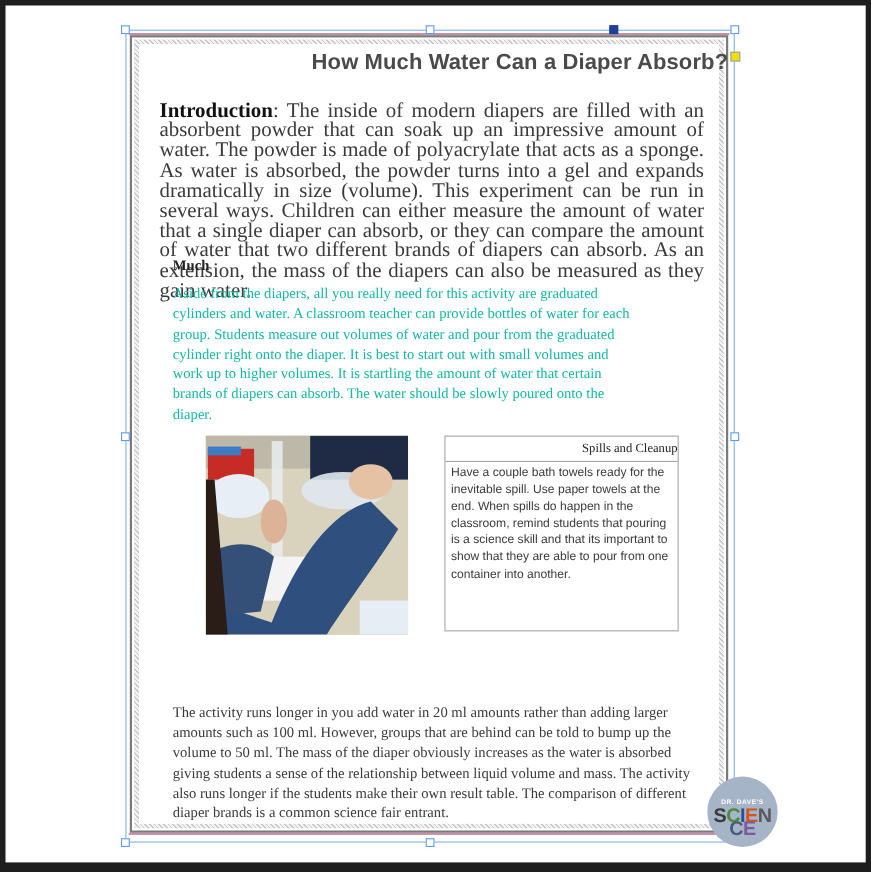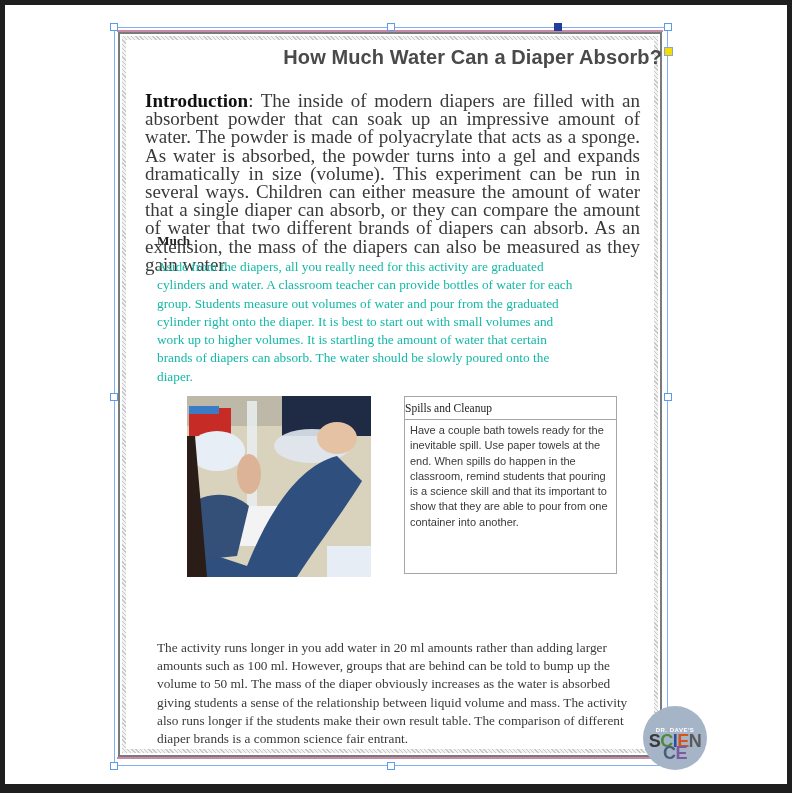--- a/index.html
+++ b/index.html
@@ -16,21 +16,21 @@
     background:
       linear-gradient(#fff,#fff) padding-box,
       repeating-linear-gradient(45deg, #c8c8c8 0 1px, #f2f2f2 1px 3px) border-box; }
   .title { position: absolute; left: 118px; top: 46px; width: 544px; text-align: right; font-family: "Liberation Sans", sans-serif; font-weight: bold; font-size: 20px; color: #4a4a4a; letter-spacing: 0.1px; }
   .intro { position: absolute; left: 145px; top: 92px; width: 495px; font-size: 19px; line-height: 18.2px; color: #3a3a3a; text-align: justify; }
   .intro b { color: #111; }
   .setup-h { position: absolute; left: 157px; top: 233px; font-weight: bold; font-size: 13.3px; color: #222; }
   .setup { position: absolute; left: 157px; top: 258px; width: 420px; font-size: 13.3px; line-height: 18.3px; color: #14b8a6; }
   .photo { position: absolute; left: 187px; top: 396px; width: 184px; height: 181px; overflow: hidden; background: #cfc9b5; }
   .sidebar { position: absolute; left: 404px; top: 396px; width: 213px; height: 178px; border: 1px solid #a6a6a6; box-sizing: border-box; background: #fff; }
-  .sidebar-head { height: 22px; border-bottom: 1px solid #a6a6a6; text-align: left; font-size: 11.5px; line-height: 22px; color: #222; }
+  .sidebar-head { height: 22px; border-bottom: 1px solid #a6a6a6; text-align: right; font-size: 11.5px; line-height: 22px; color: #222; }
   .sidebar-body { padding: 3px 5px 0 5px; font-family: "Liberation Sans", sans-serif; font-size: 11px; line-height: 15.3px; color: #3a3a3a; }
   .closing { position: absolute; left: 157px; top: 598px; width: 480px; font-size: 13.3px; line-height: 18.2px; color: #3a3a3a; margin-top: 41px; }
   .logo { position: absolute; left: 643px; top: 706px; width: 64px; height: 64px; border-radius: 50%; background: #a6b4c8; text-align: center; }
   .logo-top { position: absolute; top: 21px; width: 64px; font-family: "Liberation Sans", sans-serif; font-size: 6px; font-weight: bold; color: #fff; letter-spacing: 0.5px; }
   .logo-bottom { position: absolute; top: 29px; left: 2px; width: 60px; font-family: "Liberation Sans", sans-serif; font-size: 18px; font-weight: bold; letter-spacing: -0.5px; line-height: 12px; }
   .logo-bottom span { display: inline-block; }
 </style>
 </head>
 <body>
 

